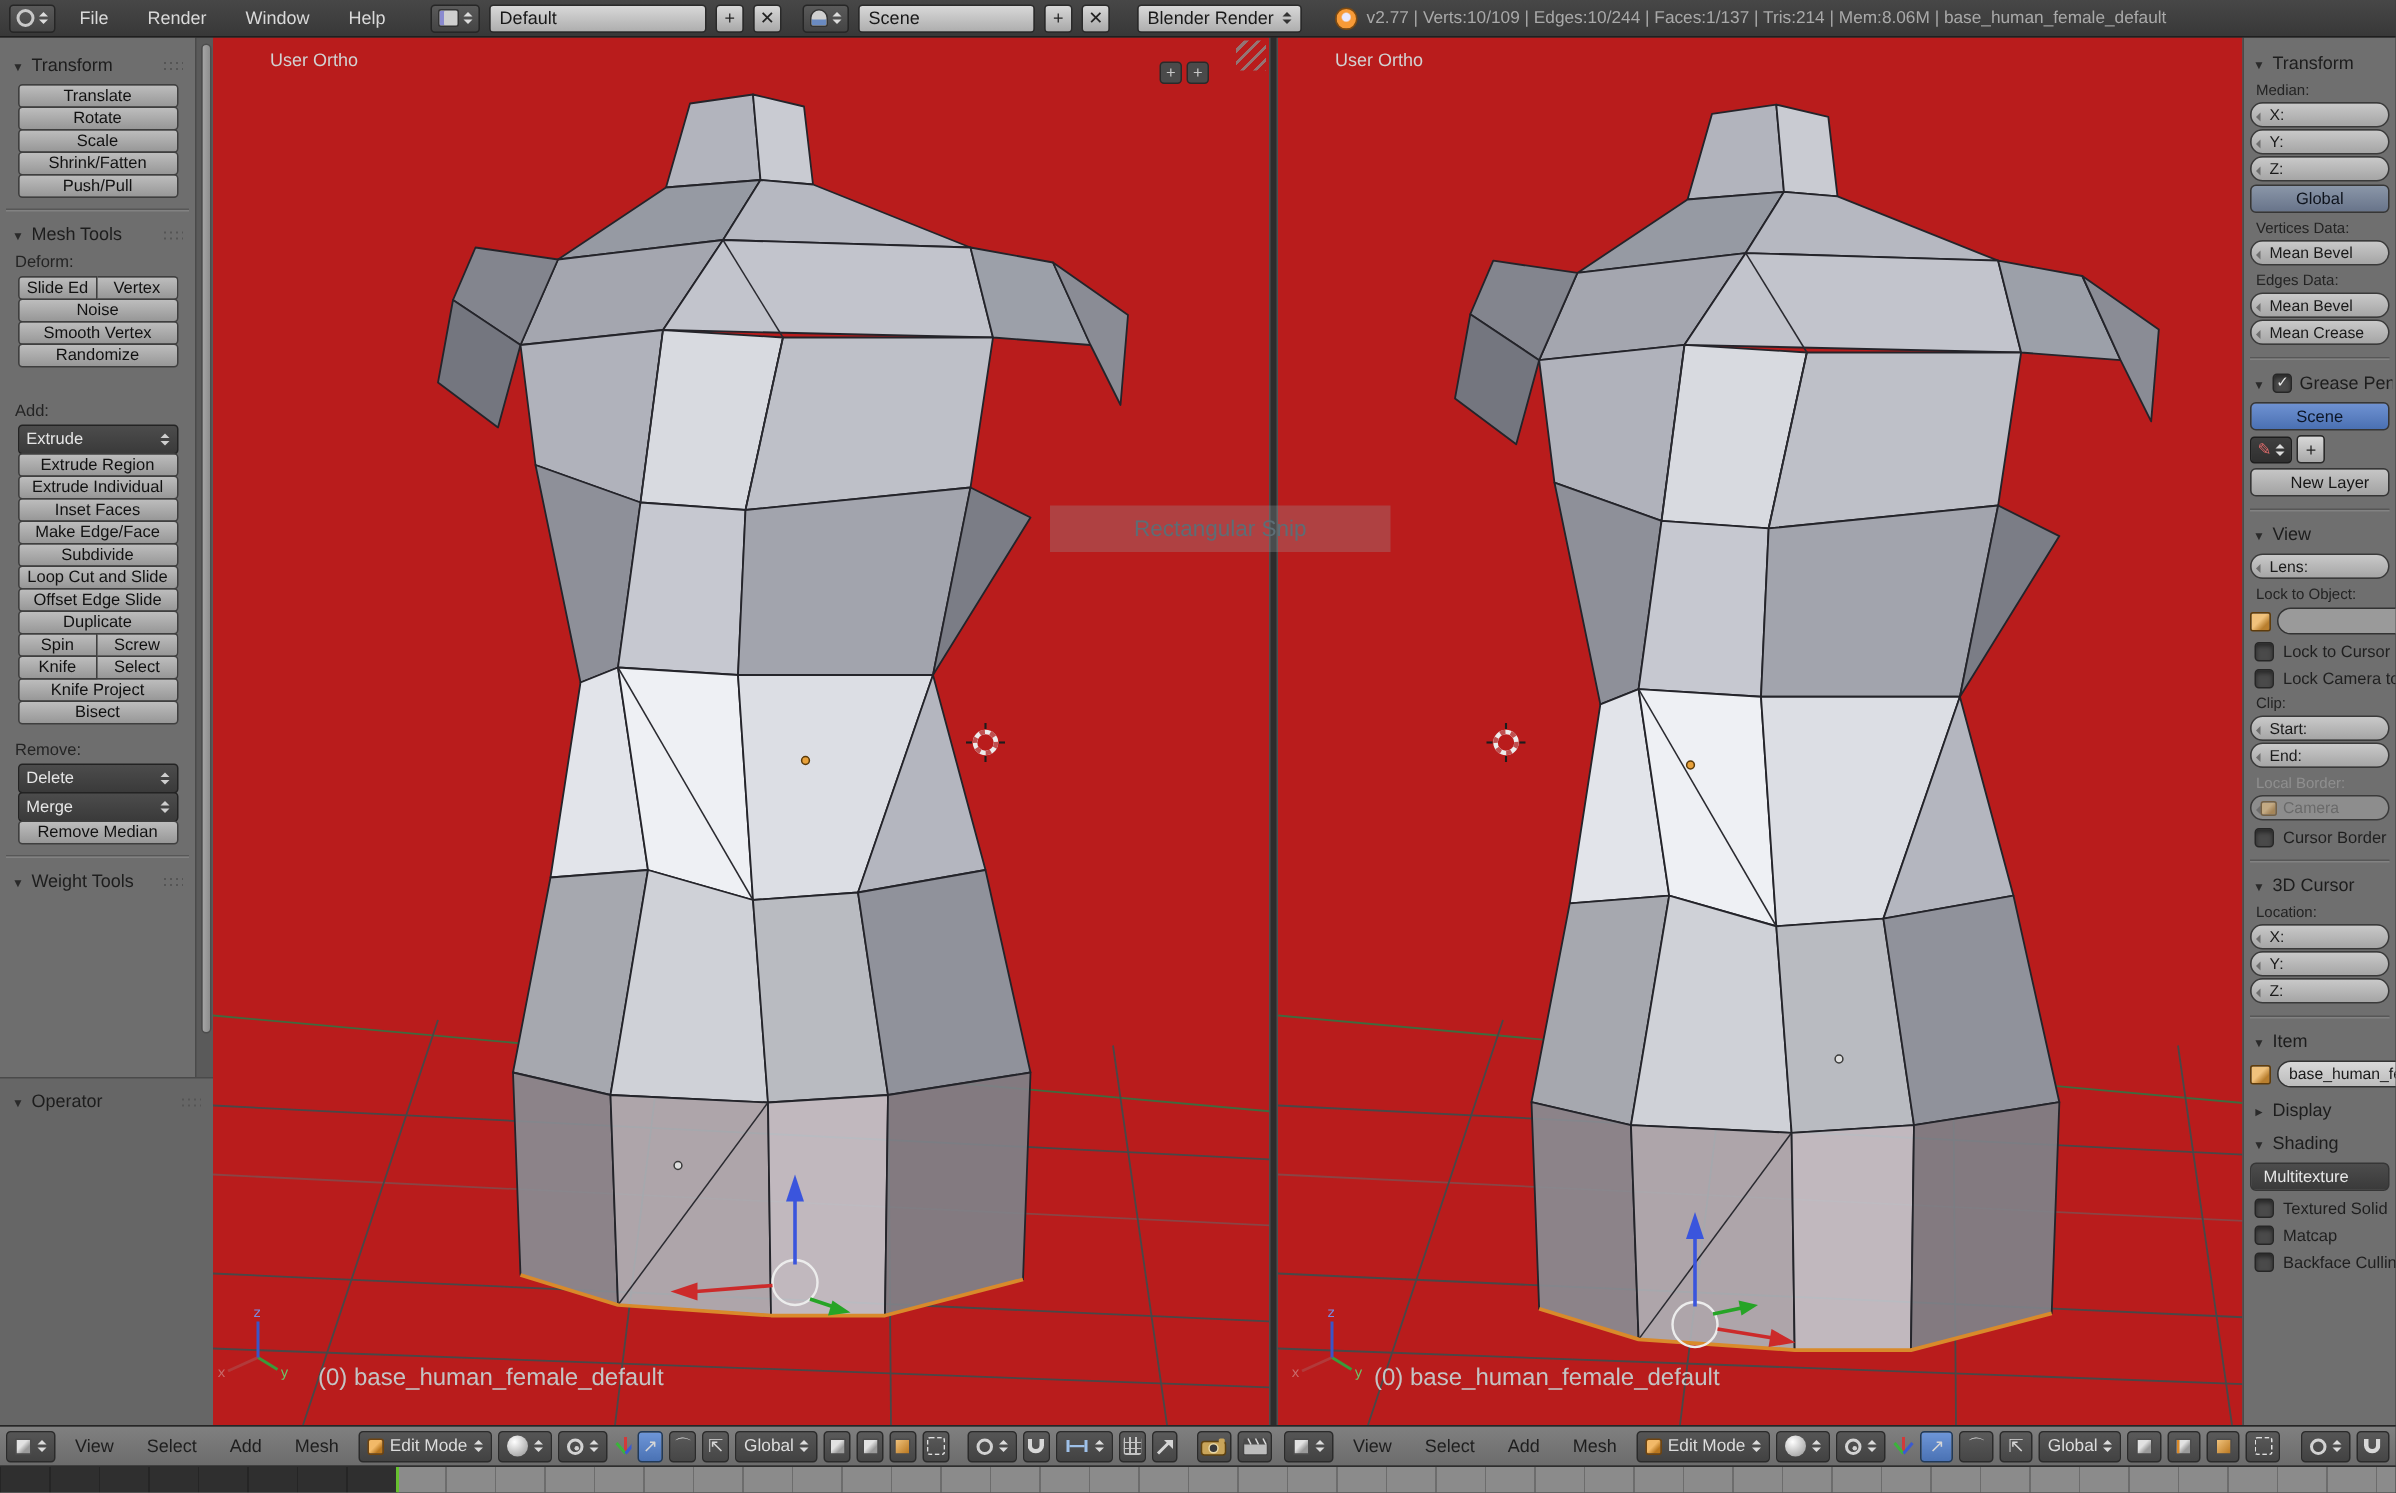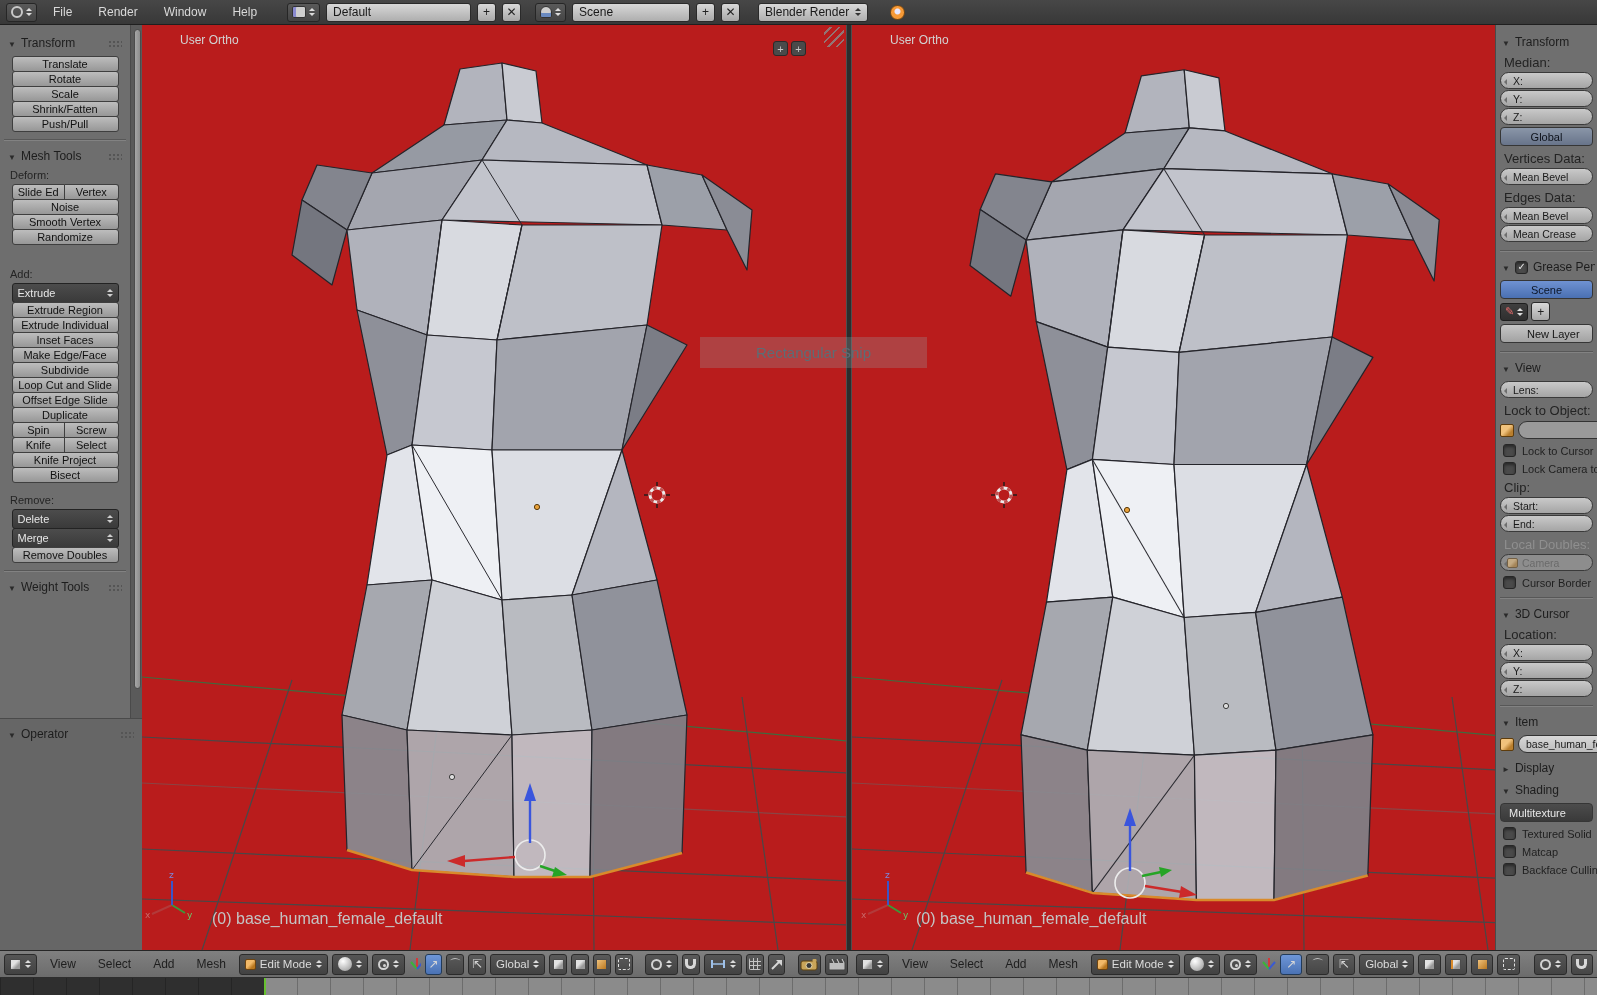--- a/index.html
+++ b/index.html
@@ -101,21 +101,21 @@
   .mag{width:11px;height:10px;border:3px solid #d8d8d8;border-top:none;border-radius:0 0 7px 7px}
   .gridr{width:12px;height:12px;border-radius:2px;
     background:repeating-linear-gradient(0deg,#c4c4c4 0 1px,transparent 1px 4px),
                repeating-linear-gradient(90deg,#c4c4c4 0 1px,transparent 1px 4px)}
   .vgap{width:6px}
 
   
   #nprops{left:1495px;top:25px;width:102px;height:925px;background:#6f6f6f;border-left:1px solid #4a4a4a;
     overflow:hidden;padding-top:2px}
   #nprops .phead{margin:8px 2px 6px 6px}
-  .nlabel{font-size:13px;color:#232323;margin:5px 0 2px 8px;white-space:nowrap}
+  .nlabel{font-size:10px;color:#232323;margin:5px 0 2px 8px;white-space:nowrap}
   .nlabel.dis{color:#8f8f8f}
   .sld{height:17px;border-radius:9px;background:linear-gradient(#c9c9c9,#a5a5a5);border:1px solid #3a3a3a;
     color:#1a1a1a;font-size:10.5px;display:flex;align-items:center;padding:0 4px 0 12px;margin:1px 4px;
     position:relative;white-space:nowrap}
   .sld:before{content:"";position:absolute;left:3px;top:5.5px;width:0;height:0;
     border:3.5px solid transparent;border-right-color:#6e6e6e;border-left:none}
   .sld.dis{background:#8d8d8d;color:#6a6a6a}
   .nbtn{height:19px;margin:2px 4px;border-radius:4px;display:flex;align-items:center;justify-content:center;
     font-size:11px;color:#161616;background:linear-gradient(#c6c6c6,#a2a2a2);border:1px solid #363636;
     white-space:nowrap;overflow:hidden}
@@ -263,20 +263,21 @@
       <span>✕</span>
     </span>
   <span class="lfield" style="width:110px;margin-left:12px;justify-content:space-between">
     <span>Blender Render</span>
     <span class="spn" style="color:#333">
         <i class="u"></i>
         <i class="d"></i>
       </span>
   </span>
   <span class="blogo" style="margin-left:16px"></span>
+  <span class="stats">v2.77 | Verts:10/109 | Edges:10/244 | Faces:1/137 | Tris:214 | Mem:8.06M | base_human_female_default</span>
 </div>
 
 <div id="shelf" class="abs">
   <div class="phead">
     <span class="tri"></span>
     <span>Transform</span>
     <span class="grip"></span>
   </div>
   <div class="tsb">Translate</div>
   <div class="tsb">Rotate</div>
@@ -331,21 +332,21 @@
         <i class="d"></i>
       </span>
   </div>
   <div class="tsd">
     <span>Merge</span>
     <span class="spn">
         <i class="u"></i>
         <i class="d"></i>
       </span>
   </div>
-  <div class="tsb">Remove Doubles</div>
+  <div class="tsb">Remove Median</div>
   <div class="sep"></div>
   <div class="phead">
     <span class="tri"></span>
     <span>Weight Tools</span>
     <span class="grip"></span>
   </div>
 </div>
 <div id="shelf-scroll" class="abs">
   <div id="shelf-thumb"></div>
 </div>
@@ -465,21 +466,21 @@
     <span class="cb"></span>
     <span>Lock to Cursor</span>
   </div>
   <div class="cbrow">
     <span class="cb"></span>
     <span>Lock Camera to View</span>
   </div>
   <div class="nlabel">Clip:</div>
   <div class="sld">Start:</div>
   <div class="sld">End:</div>
-  <div class="nlabel dis">Local Doubles:</div>
+  <div class="nlabel dis">Local Border:</div>
   <div class="sld dis" style="padding-left:6px;gap:4px">
     <span class="ocube" style="width:11px;height:10px;opacity:.55"></span>
     <span>Camera</span>
   </div>
   <div class="cbrow">
     <span class="cb"></span>
     <span>Cursor Border</span>
   </div>
   <div class="sep"></div>
   <div class="phead">

